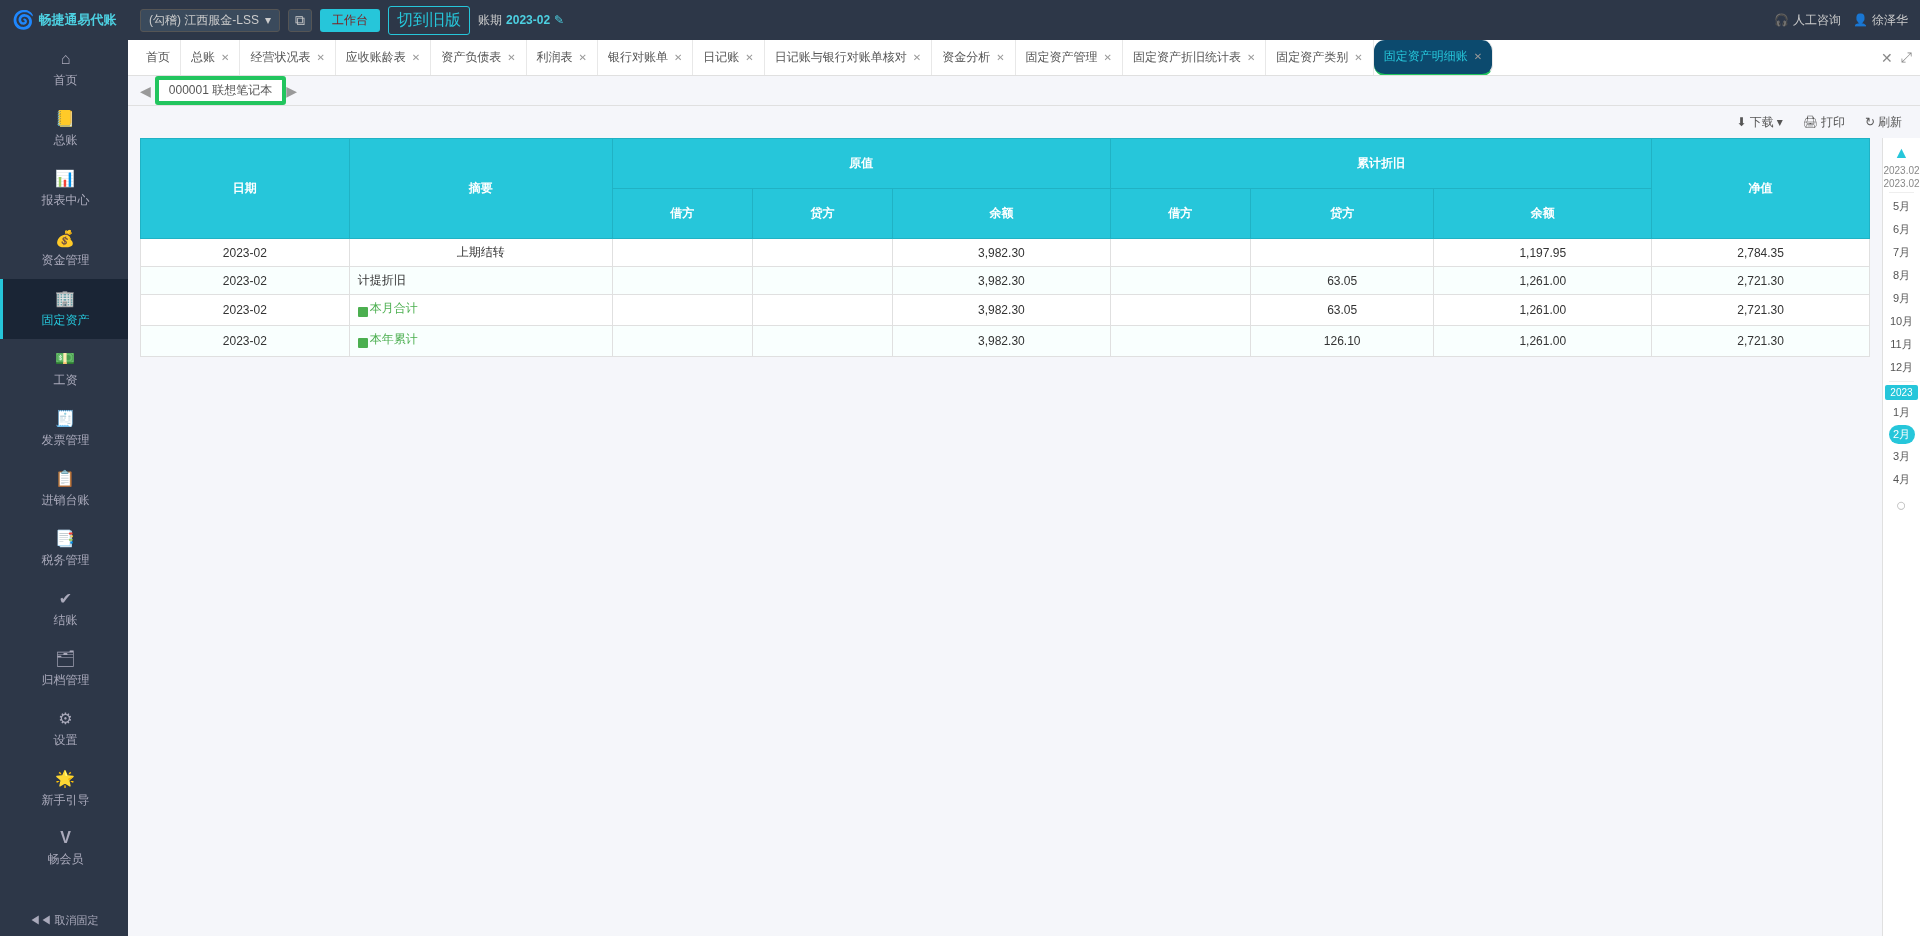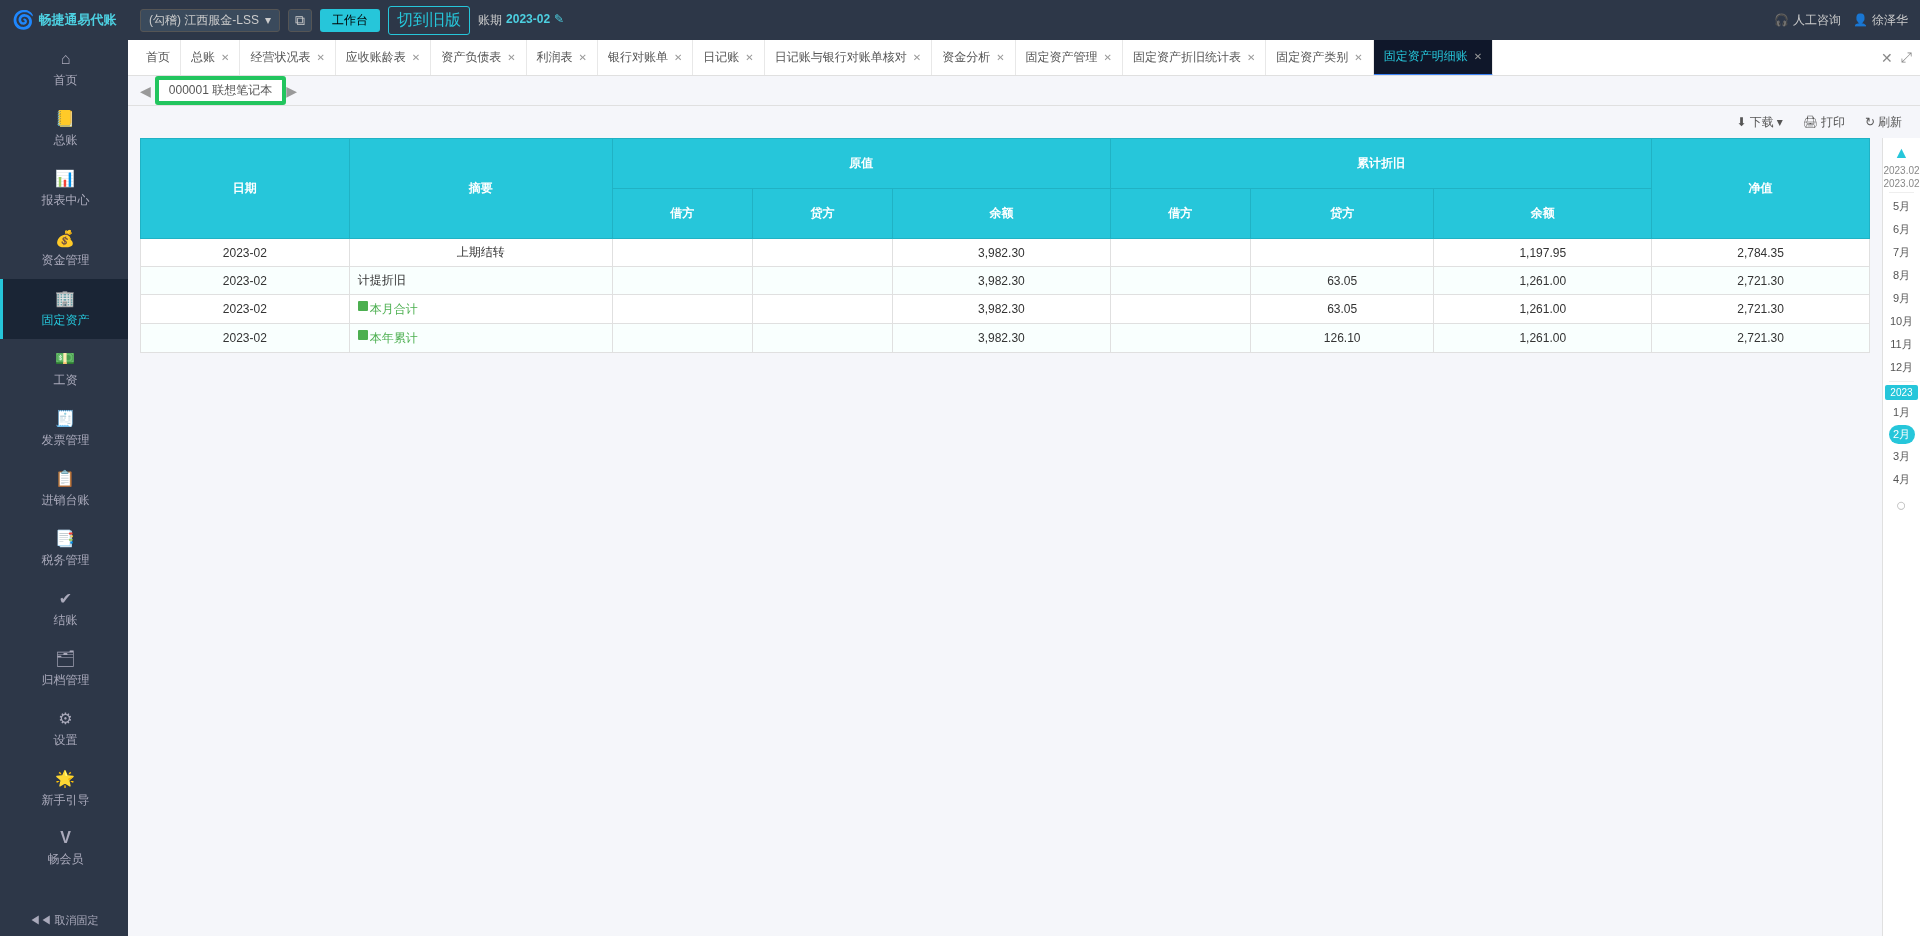--- a/index.html
+++ b/index.html
@@ -40,41 +40,41 @@
       background: #3a4a5c;
       border: 1px solid #555;
       border-radius: 3px;
       color: #ccc;
       padding: 2px 6px;
       font-size: 14px;
       cursor: pointer;
     }
     .topbar-work-btn {
       background: #26c6da;
-      color: #000000;
+      color: #7f1d1d;
       border: none;
       border-radius: 3px;
       padding: 3px 12px;
       font-size: 12px;
       cursor: pointer;
     }
     .topbar-oldver-btn {
       background: transparent;
       border: 1px solid #26c6da;
       color: #26c6da;
       border-radius: 3px;
       padding: 3px 8px;
       font-size: 16px;
       cursor: pointer;
     }
     .topbar-period {
       color: #ccc;
       font-size: 12px;
       display: flex;
-      align-items: flex-start;
+      align-items: center;
       gap: 4px;
     }
     .topbar-right {
       margin-left: auto;
       display: flex;
       align-items: center;
       gap: 12px;
       color: #ccc;
       font-size: 12px;
     }
@@ -150,21 +150,21 @@
       align-items: center;
       padding: 0 10px;
       height: 36px;
       font-size: 12px;
       color: #555;
       cursor: pointer;
       border-right: 1px solid #e8e8e8;
       white-space: nowrap;
       gap: 4px;
     }
-    .tab-item.active { color: #26c6da; border-bottom: 2px solid #3b82f6; background: #0f172a; }
+    .tab-item.active { color: #26c6da; border-bottom: 2px solid #22c55e; background: #0c4a6e; border-radius: 11px; }
     .tab-close { color: #999; font-size: 10px; cursor: pointer; margin-left: 2px; }
     .tab-bar-right { margin-left: auto; display: flex; align-items: center; gap: 8px; color: #888; font-size: 16px; }
 
     
     .breadcrumb-bar {
       display: flex;
       align-items: center;
       padding: 4px 12px;
       background: #f5f6fa;
       font-size: 12px;
@@ -223,21 +223,21 @@
       border: 1px solid #e0e0e0;
       text-align: center;
       color: #333;
       white-space: nowrap;
     }
     tbody tr:nth-child(odd) td { background: #fff; }
     tbody tr:nth-child(even) td { background: #f9fffe; }
 
     .tag-green {
       display: inline-flex;
-      align-items: flex-start;
+      align-items: flex-end;
       gap: 2px;
       color: #4caf50;
     }
     .tag-square {
       width: 10px;
       height: 10px;
       background: #4caf50;
       display: inline-block;
       border-radius: 1px;
     }

